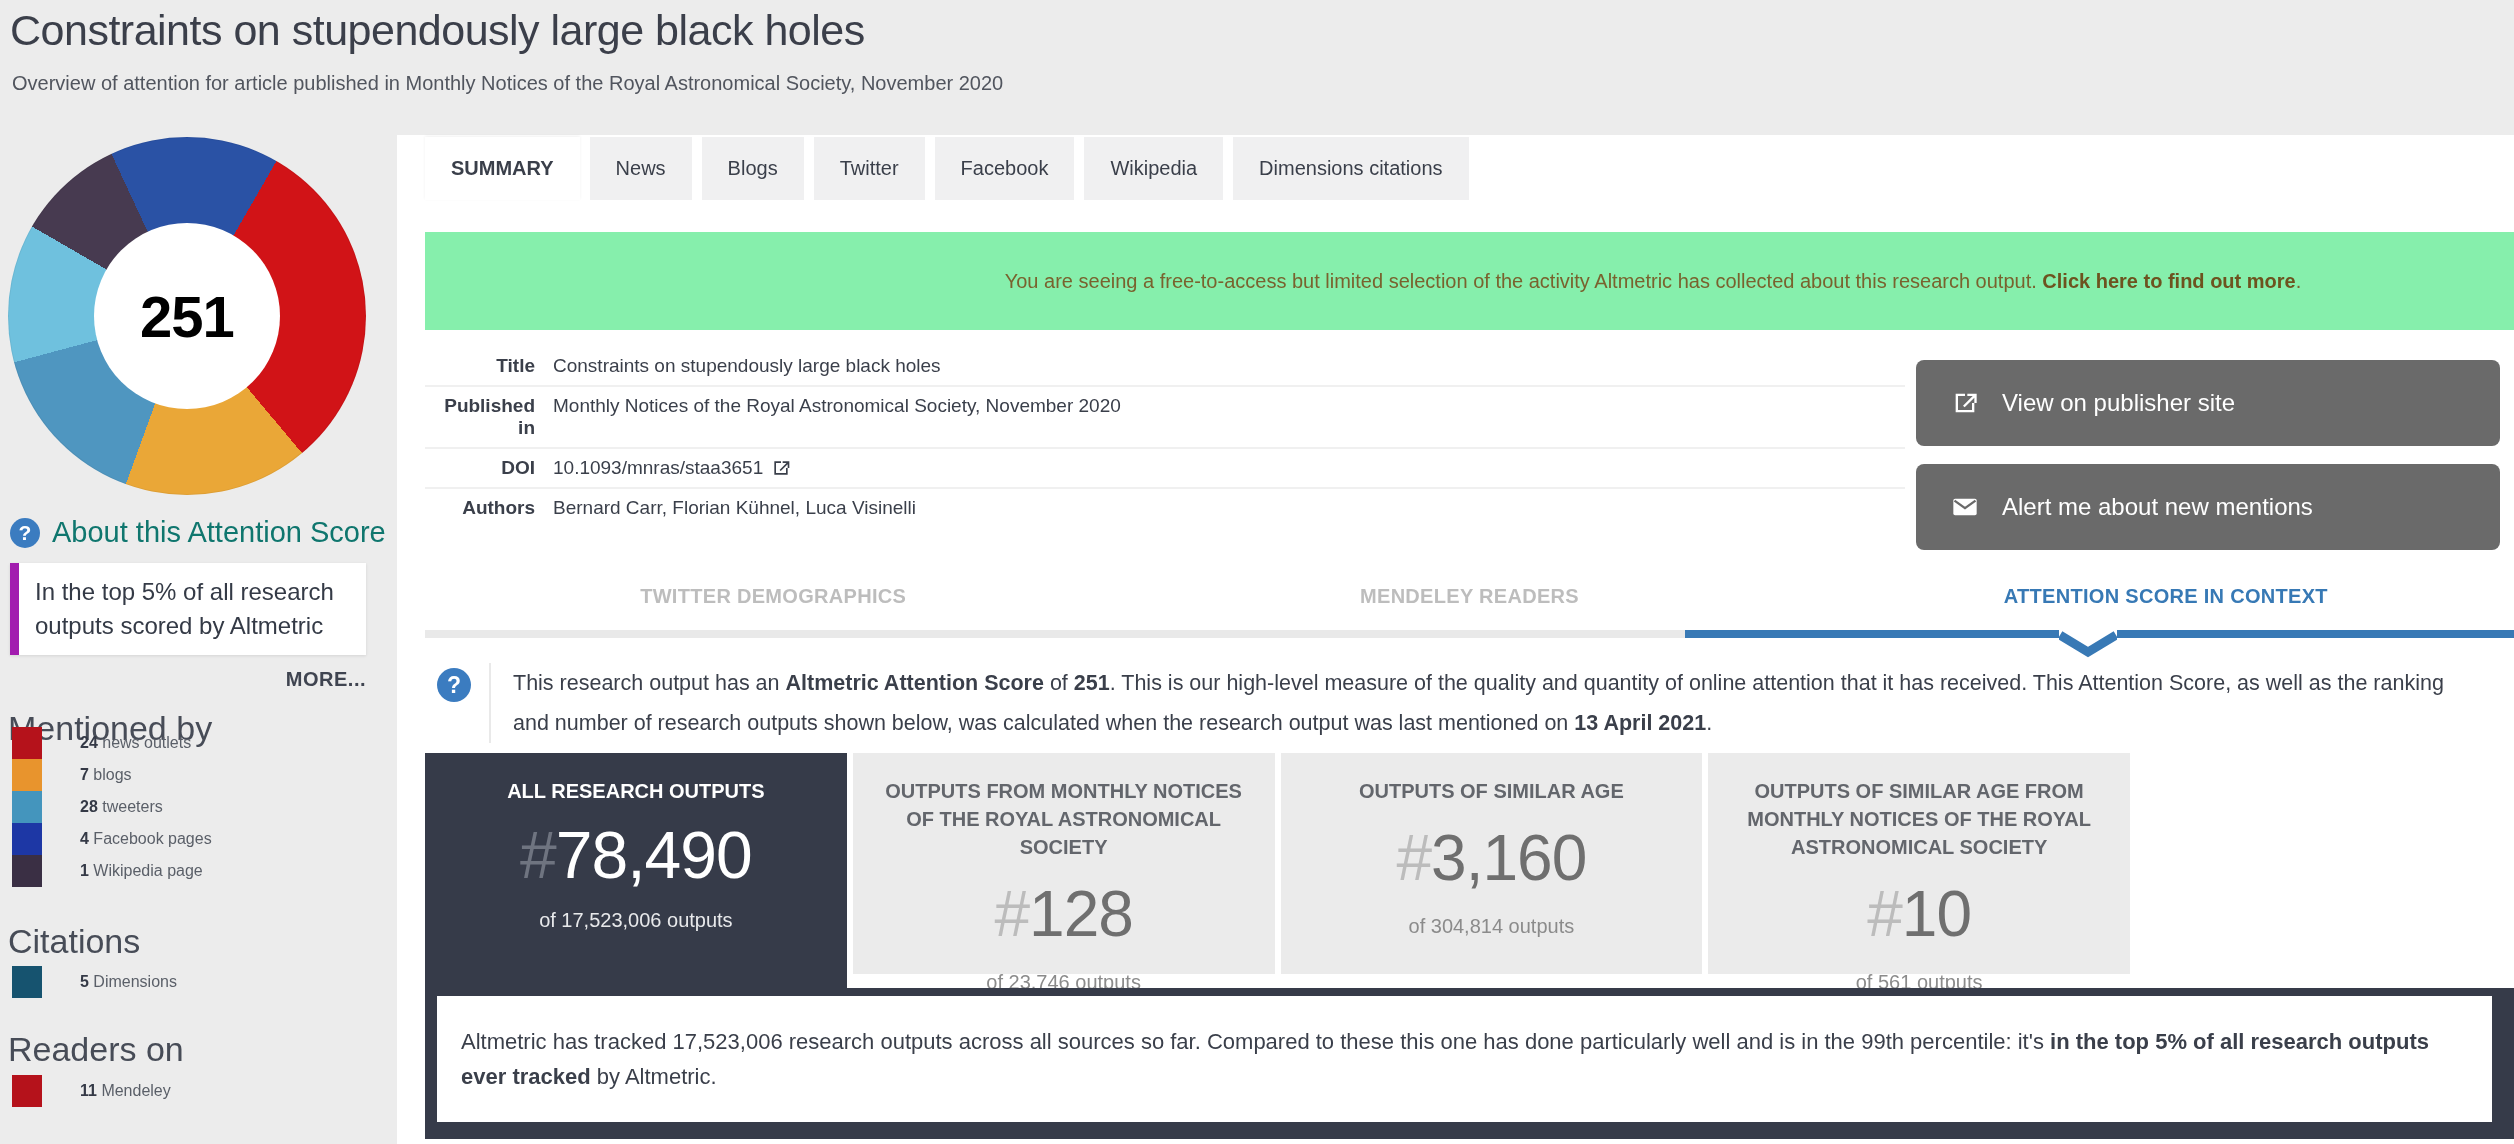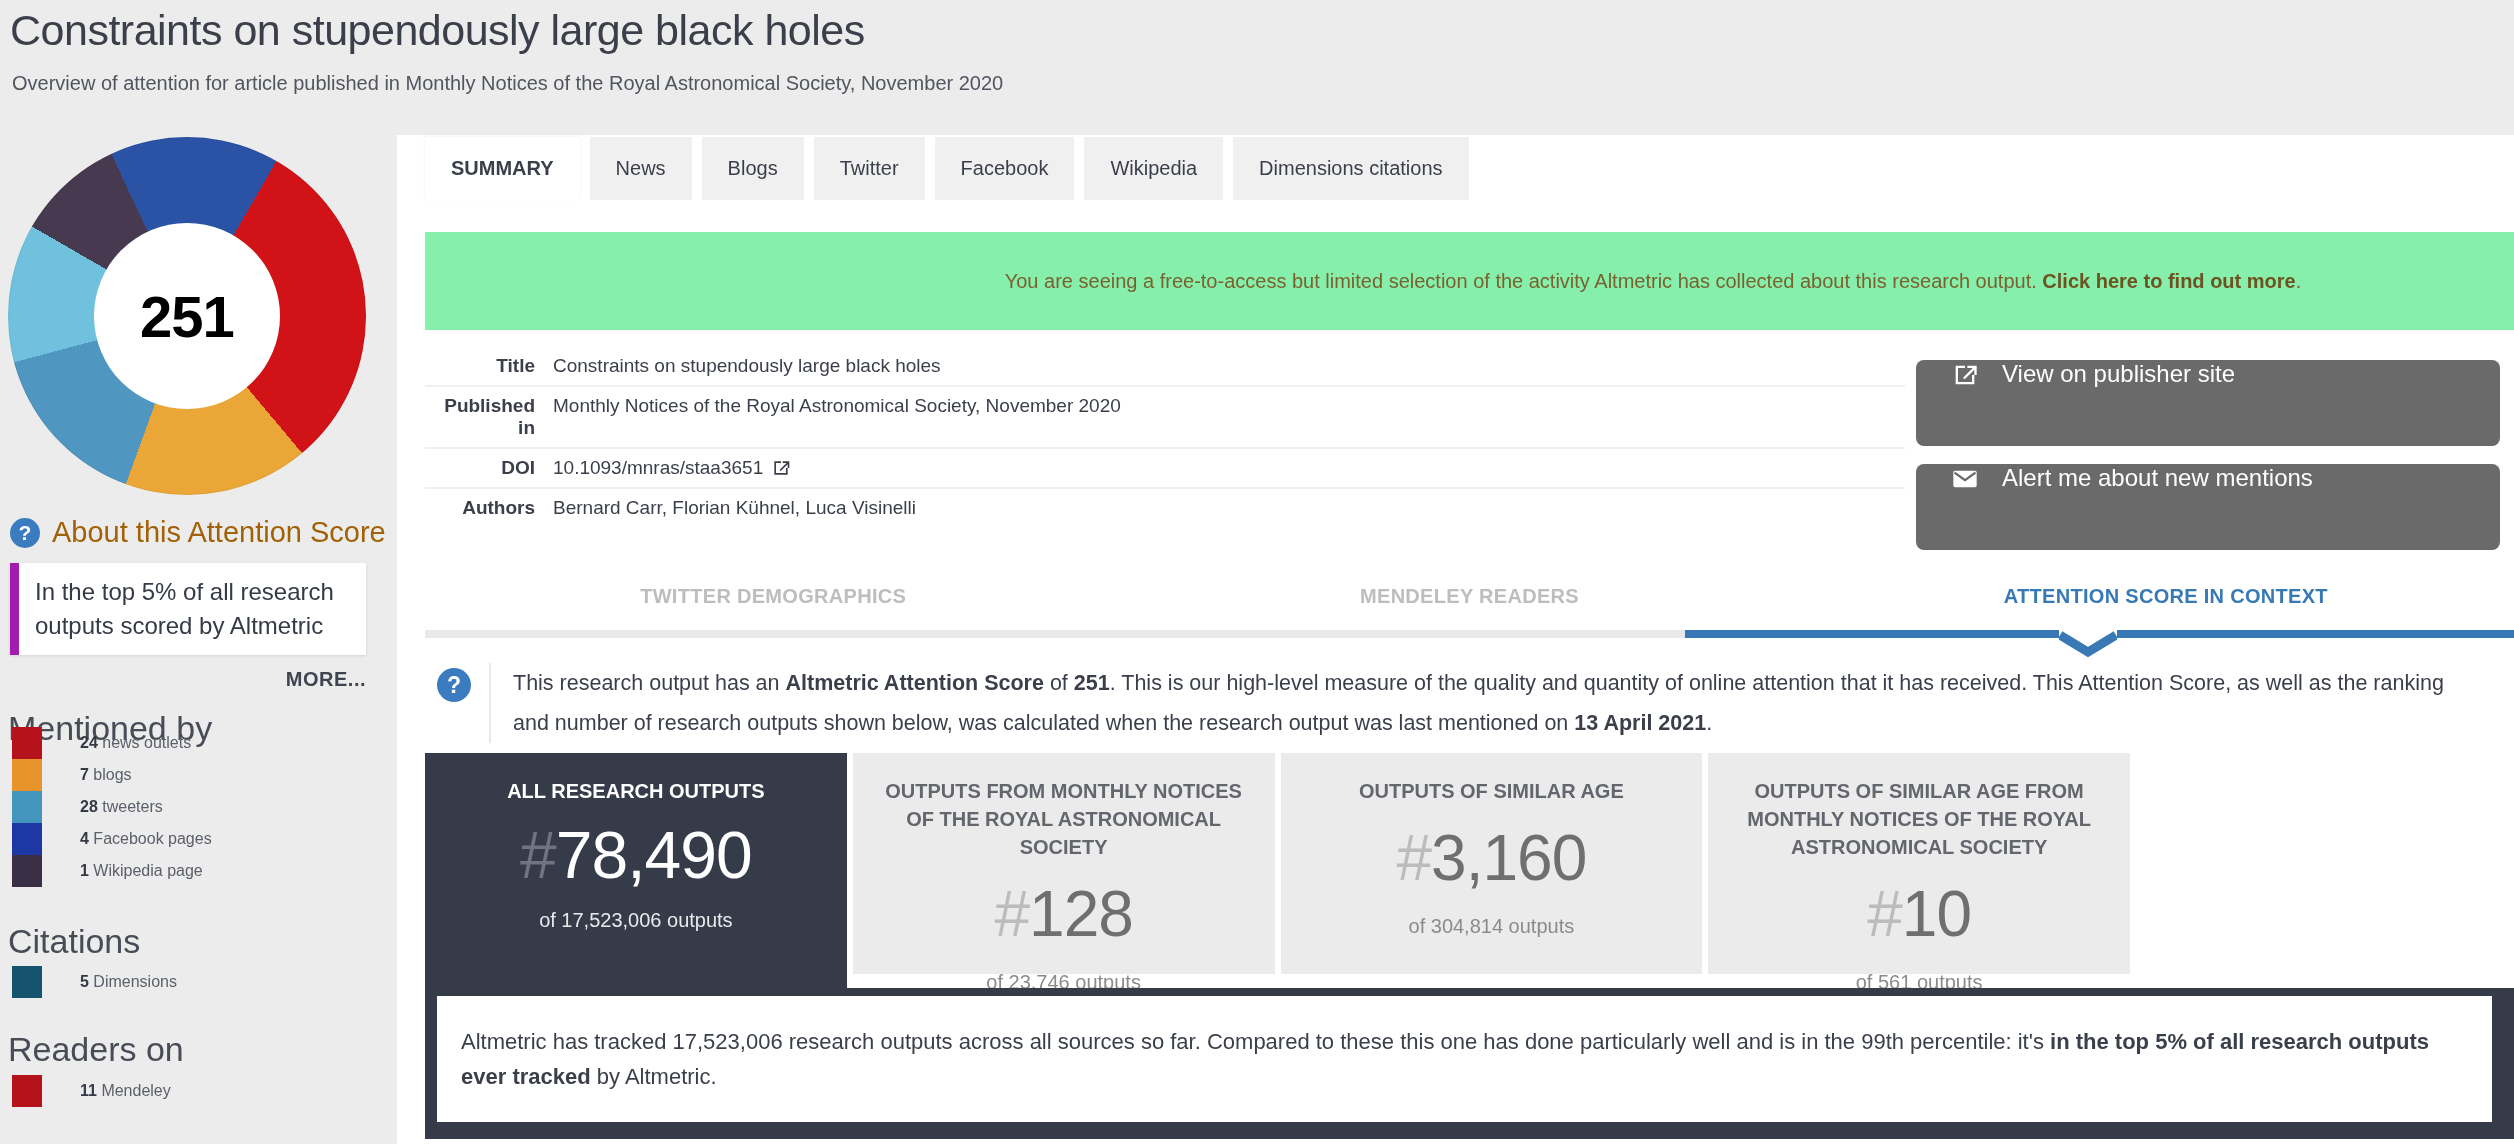--- a/index.html
+++ b/index.html
@@ -16,21 +16,21 @@
   .sidebar { position:absolute; left:0; top:135px; width:397px; height:1009px; background:#ececec; }
   .donut { position:absolute; left:8px; top:2px; width:358px; height:358px; border-radius:50%;
     background:conic-gradient(from 0deg,#2a52a5 0 30deg,#d11317 30deg 140deg,#eaa737 140deg 200deg,#4f96c0 200deg 255deg,#6fc1de 255deg 300deg,#473a50 300deg 335deg,#2a52a5 335deg 360deg);
     display:flex; align-items:center; justify-content:center;
     box-shadow:inset 0 0 0 1px rgba(0,0,0,0.05);
   }
   .donut-center { width:186px; height:186px; border-radius:50%; background:#fff; display:flex; align-items:center; justify-content:center; }
   .donut-score { font-size:58px; font-weight:700; color:#000; letter-spacing:-1px; }
   .about-row { position:absolute; left:10px; top:381px; display:flex; align-items:center; gap:12px; }
   .q-icon { width:30px; height:30px; border-radius:50%; background:#3b7cc0; color:#fff; font-size:21px; font-weight:700; display:flex; align-items:center; justify-content:center; flex:0 0 auto; }
-  .about-label { font-size:29px; color:#a16207; }
+  .about-label { font-size:29px; color:#0f766e; }
   .top-box { position:absolute; left:10px; top:428px; width:356px; height:92px; background:#fff;
     border-left:9px solid #a21caf; box-shadow:0 1px 3px rgba(0,0,0,0.10);
     padding:12px 16px; font-size:24px; line-height:34px; color:#343a46; }
   .more-link { position:absolute; right:31px; top:533px; font-size:20px; font-weight:700; color:#3f4450; letter-spacing:0.5px; }
   .side-heading { position:absolute; left:8px; font-size:34px; font-weight:400; color:#474c57; }
   .swatch-list { position:absolute; left:12px; top:592px; }
   .swatch-row { display:flex; align-items:center; height:32px; }
   .swatch { width:30px; height:32px; flex:0 0 auto; }
   .swatch-text { margin-left:38px; font-size:16px; color:#5a5f68; white-space:nowrap; }
   .swatch-text b { color:#343946; }
@@ -43,21 +43,21 @@
   .banner { position:absolute; left:28px; top:97px; width:2456px; height:98px; background:#86efac;
     display:flex; align-items:center; justify-content:center; font-size:20px; color:#79622e; }
   .banner b { color:#6d531f; }
   .details { position:absolute; left:28px; top:212px; width:1480px; }
   .drow { display:flex; align-items:baseline; padding:8px 0; border-bottom:2px solid #f0f0f0; }
   .drow:last-child { border-bottom:none; }
   .dlabel { width:110px; text-align:right; font-size:19px; font-weight:700; color:#3a3f4a; flex:0 0 auto; }
   .dvalue { margin-left:18px; font-size:19px; color:#3a3f4a; display:flex; align-items:center; gap:8px; }
   .ext-icon svg { width:20px; height:20px; display:block; }
   .action-btn { position:absolute; left:1519px; width:584px; height:86px; background:#6a6a6a; border:none; border-radius:8px;
-    color:#fff; font-size:24px; font-family:inherit; display:flex; align-items:flex-start; padding-left:34px; cursor:pointer; }
+    color:#fff; font-size:24px; font-family:inherit; display:flex; align-items:center; padding-left:34px; cursor:pointer; }
   .action-btn .btn-icon { width:30px; height:30px; margin-right:22px; display:flex; align-items:center; justify-content:center; }
   .action-btn .btn-icon svg { width:28px; height:28px; display:block; }
   .ctx-tabs { position:absolute; left:28px; top:450px; width:2089px; display:flex; }
   .ctx-tab { flex:1; text-align:center; font-size:20px; font-weight:700; color:#bdbdbd; letter-spacing:0.3px; cursor:pointer; }
   .ctx-tab.active { color:#3779b5; }
   .uline { position:absolute; top:495px; height:8px; }
   .uline.gray { left:28px; width:1260px; background:#e9e9e9; }
   .uline.blue-a { left:1288px; width:374px; background:#3879b5; }
   .uline.blue-b { left:1720px; width:397px; background:#3879b5; }
   .notch { position:absolute; left:1662px; top:495px; width:58px; height:28px; }

